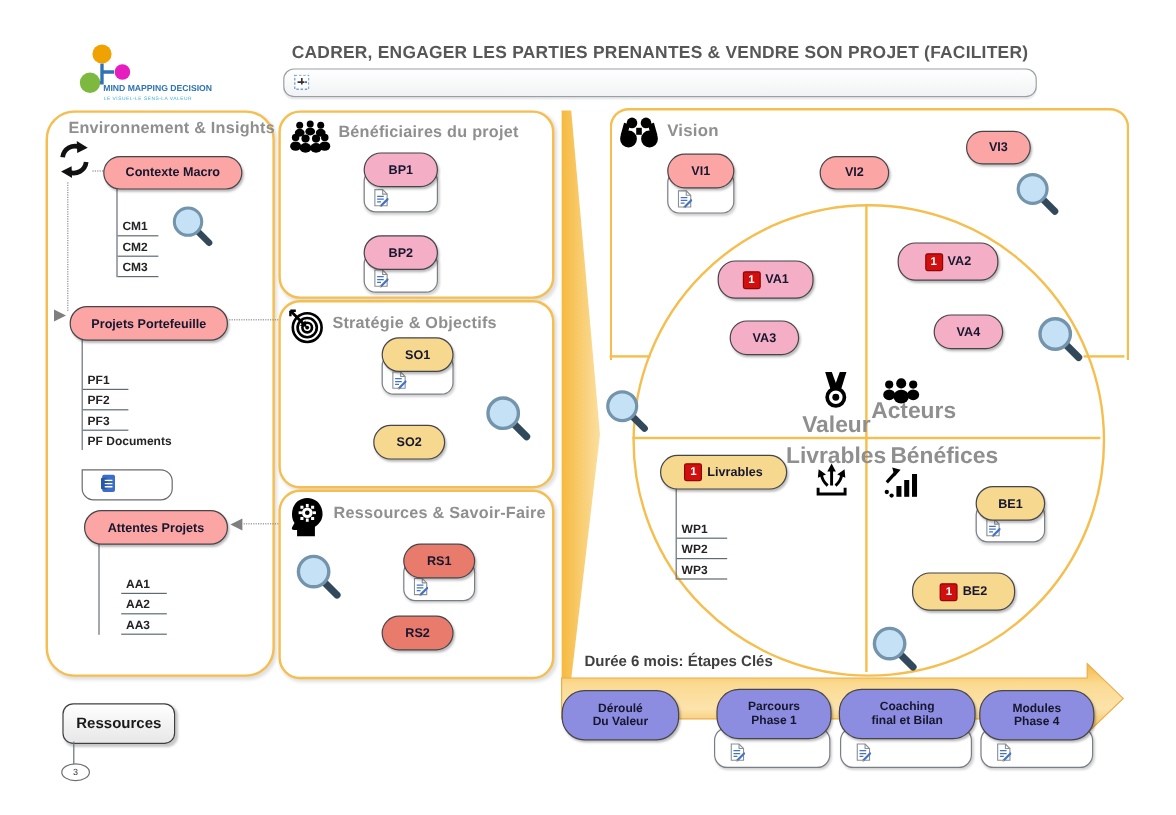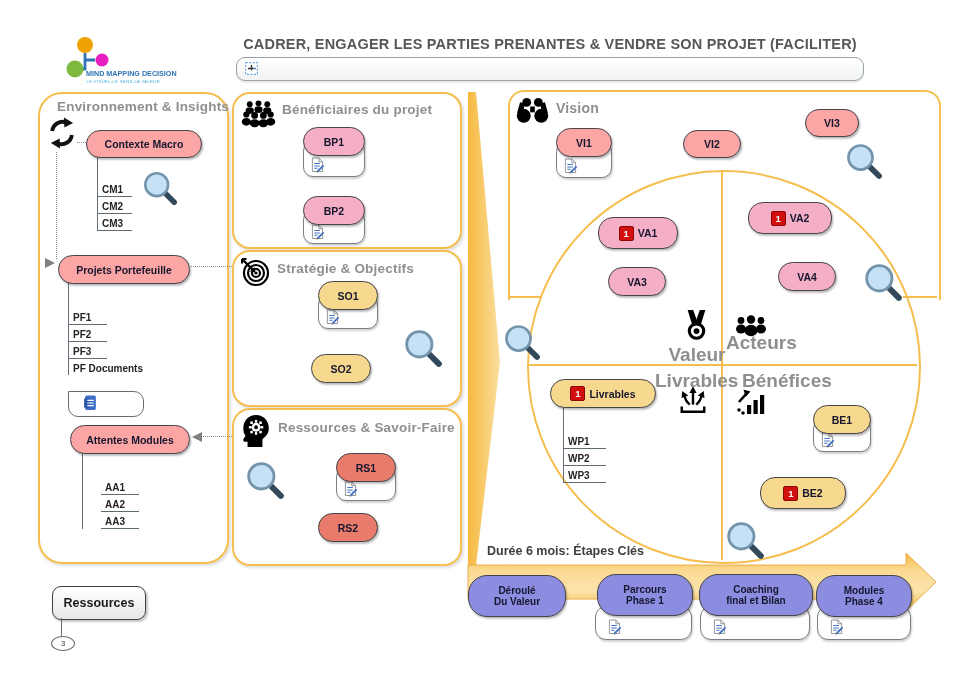--- a/index.html
+++ b/index.html
@@ -233,21 +233,21 @@
     <div class="li" style="width:34px;">PF3</div>
     <div class="li noline" style="width:66px;">PF Documents</div>
   </div>
   <div class="abs" style="left:68px;top:391px;width:74px;height:24px;background:#fff;border:1.5px solid #6b6b6b;border-radius:0 10px 10px 10px;z-index:4;">
     <svg class="abs" style="left:15px;top:3px;width:13px;height:16px;">
         <use href="#i-wdoc"></use>
       </svg>
   </div>
 
   <div class="pill blue" style="left:70px;top:425px;width:118px;height:27px;">
-    <span>Attentes Modules</span>
+    <span>Attentes Projets</span>
   </div>
   <div class="tri-l" style="left:192px;top:432px;"></div>
   <div class="dot-h" style="left:203px;top:436px;width:29px;"></div>
   <div class="vlist" style="left:82px;top:452px;padding-top:26px;padding-left:18px;">
     <div class="li" style="width:34px;">AA1</div>
     <div class="li" style="width:34px;">AA2</div>
     <div class="li" style="width:34px;">AA3</div>
   </div>
 
   <div class="res-btn" style="left:52px;top:586px;width:92px;height:32px;">

